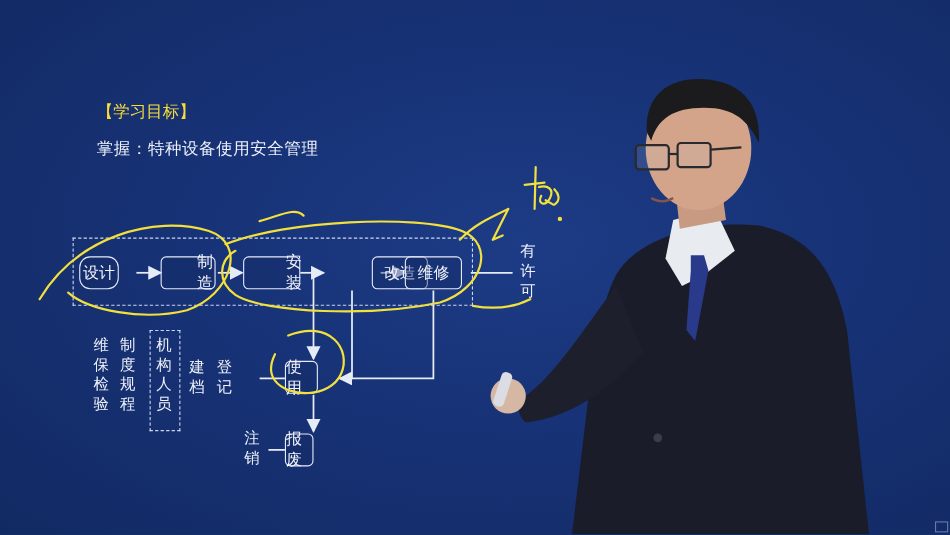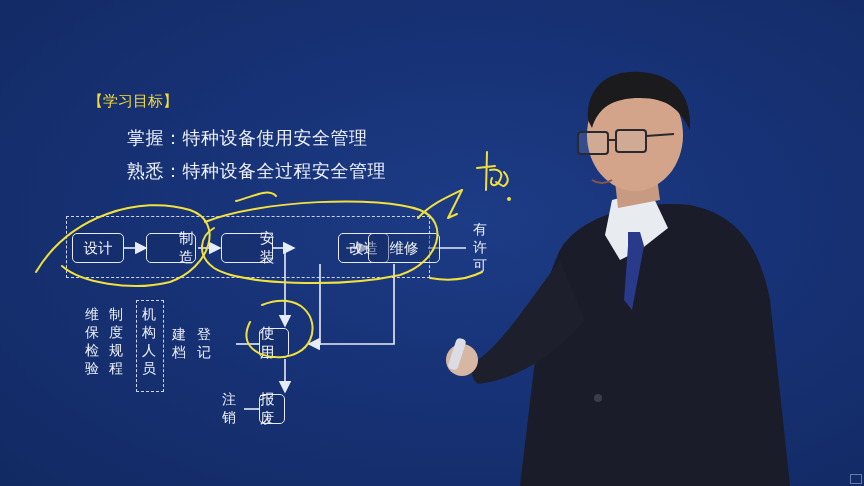--- a/index.html
+++ b/index.html
@@ -1,39 +1,38 @@
 <!DOCTYPE html>
 <html><head>
 <meta charset="utf-8">
 <style>
   html,body{margin:0;padding:0;}
   body{width:864px;height:486px;overflow:hidden;background:#16306a;font-family:"DejaVu Sans","Liberation Sans",sans-serif;}
   .stage{position:relative;width:864px;height:486px;overflow:hidden;
     background:radial-gradient(ellipse at 55% 45%, #1d3c86 0%, #173276 45%, #122a63 100%);}
   .title{position:absolute;left:88px;top:33px;color:#f2f4fb;font-size:22px;letter-spacing:1px;white-space:pre;}
   .section{position:absolute;left:88px;color:#f7dc3a;font-size:15px;}
-  .goal{position:absolute;left:88px;color:#eef1fa;font-size:18px;letter-spacing:.5px;margin-left:39px;}
+  .goal{position:absolute;left:88px;color:#eef1fa;font-size:15px;letter-spacing:.5px;}
   .dashed-group{position:absolute;left:66px;top:216px;width:362px;height:60px;border:1.5px dashed #cdd6f0;}
   .node{position:absolute;height:30px;border:1.6px solid #e6ebf8;border-radius:5px;color:#f1f4fb;font-size:14.5px;
         display:flex;align-items:center;justify-content:center;background:rgba(20,42,100,.4);box-sizing:border-box;}
   .vtext{position:absolute;color:#eef1fa;font-size:14px;line-height:18px;width:16px;text-align:center;}
   .vbox{position:absolute;left:136px;top:300px;width:26px;height:90px;border:1.5px dashed #cdd6f0;}
   svg.lines,svg.ink{position:absolute;left:0;top:0;}
   .presenter{position:absolute;left:0;top:0;}
   .corner-icon{position:absolute;right:2px;bottom:2px;width:10px;height:8px;border:1px solid #9fb0d8;opacity:.6;}
 </style>
 </head>
 <body>
 
 <div class="stage">
 
 
   <div class="section" style="top:92px;text-align:right;">【学习目标】</div>
   <div class="goal" style="top:126px;">掌握：特种设备使用安全管理</div>
-  <div class="goal" style="top:159px;">熟悉：特种设备全过程安全管理</div>
 
   <div class="dashed-group"></div>
 
   <svg class="lines" width="864" height="486">
     <defs>
       <marker id="ah" markerWidth="8" markerHeight="8" refX="7" refY="4" orient="auto">
         <path d="M0,0 L8,4 L0,8 Z" fill="#e6ebf8"></path>
       </marker>
     </defs>
     <g stroke="#e6ebf8" stroke-width="1.6" fill="none">
@@ -45,25 +44,25 @@
 
       <line x1="285" y1="248" x2="285" y2="326" marker-end="url(#ah)"></line>
       <polyline points="320,264 320,344 309,344"></polyline>
       <polyline points="394,264 394,344 309,344" marker-end="url(#ah)"></polyline>
       <line x1="236" y1="344" x2="259" y2="344"></line>
       <line x1="285" y1="359" x2="285" y2="392" marker-end="url(#ah)"></line>
       <line x1="244" y1="409" x2="259" y2="409"></line>
     </g>
   </svg>
 
-  <div class="node" style="left:72px;top:233px;width:52px;">设计</div>
+  <div class="node" style="left:72px;top:233px;width:36px;border-radius:10px;">设计</div>
   <div class="node" style="left:146px;top:233px;width:50px;padding-left:32px;">制造</div>
   <div class="node" style="left:221px;top:233px;width:52px;padding-left:40px;">安装</div>
   <div class="node" style="left:295px;top:233px;width:51px;margin-left:43px;">改造</div>
-  <div class="node" style="left:368px;top:233px;width:72px;">维修</div>
+  <div class="node" style="left:368px;top:233px;width:52px;">维修</div>
   <div class="node" style="left:259px;top:328px;width:30px;">使用</div>
   <div class="node" style="left:259px;top:394px;width:26px;">报废</div>
 
   <div class="vtext" style="left:472px;top:220px;">
     <div>有</div>
       <div>许</div>
       <div>可</div>
   </div>
 
   <div class="vtext" style="left:84px;top:305px;">

